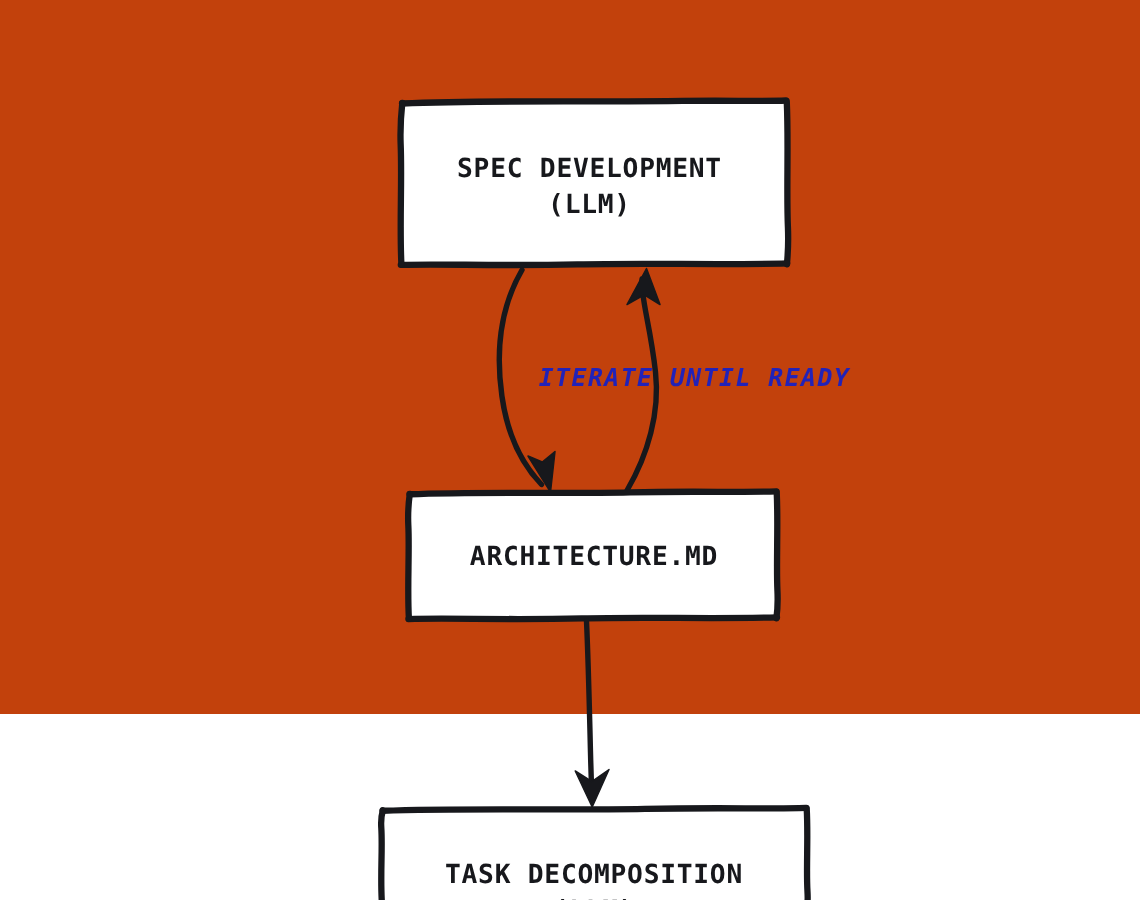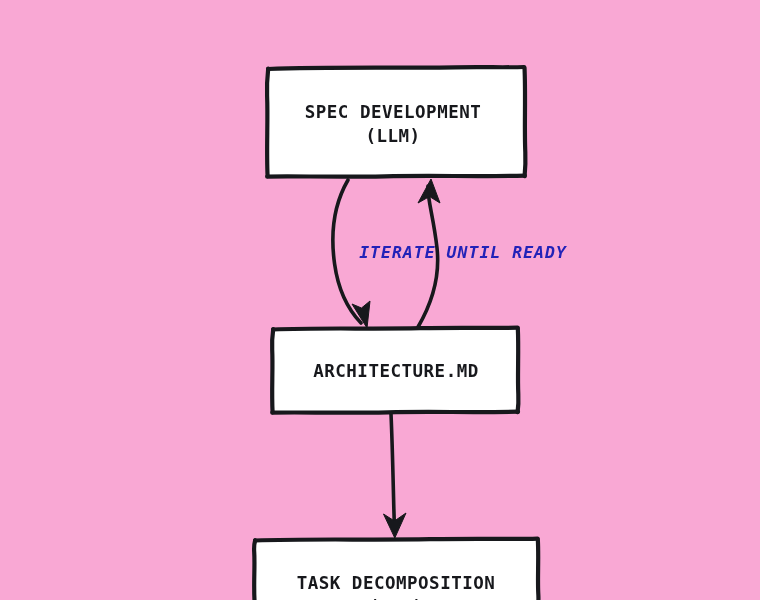--- a/index.html
+++ b/index.html
@@ -10,22 +10,22 @@
   }
   body {
     width: 760px;
     height: 600px;
     overflow: hidden;
     font-family: "DejaVu Sans Mono", monospace;
   }
   #diagram-canvas {
     position: relative;
     width: 760px;
-    height: 600px;
-    background: #f9a8d4;
+    height: 476px;
+    background: #c2410c;
   }
   #diagram-svg {
     position: absolute;
     top: 0;
     left: 0;
     width: 760px;
     height: 600px;
   }
   .node-label {
     font-family: "DejaVu Sans Mono", monospace;

